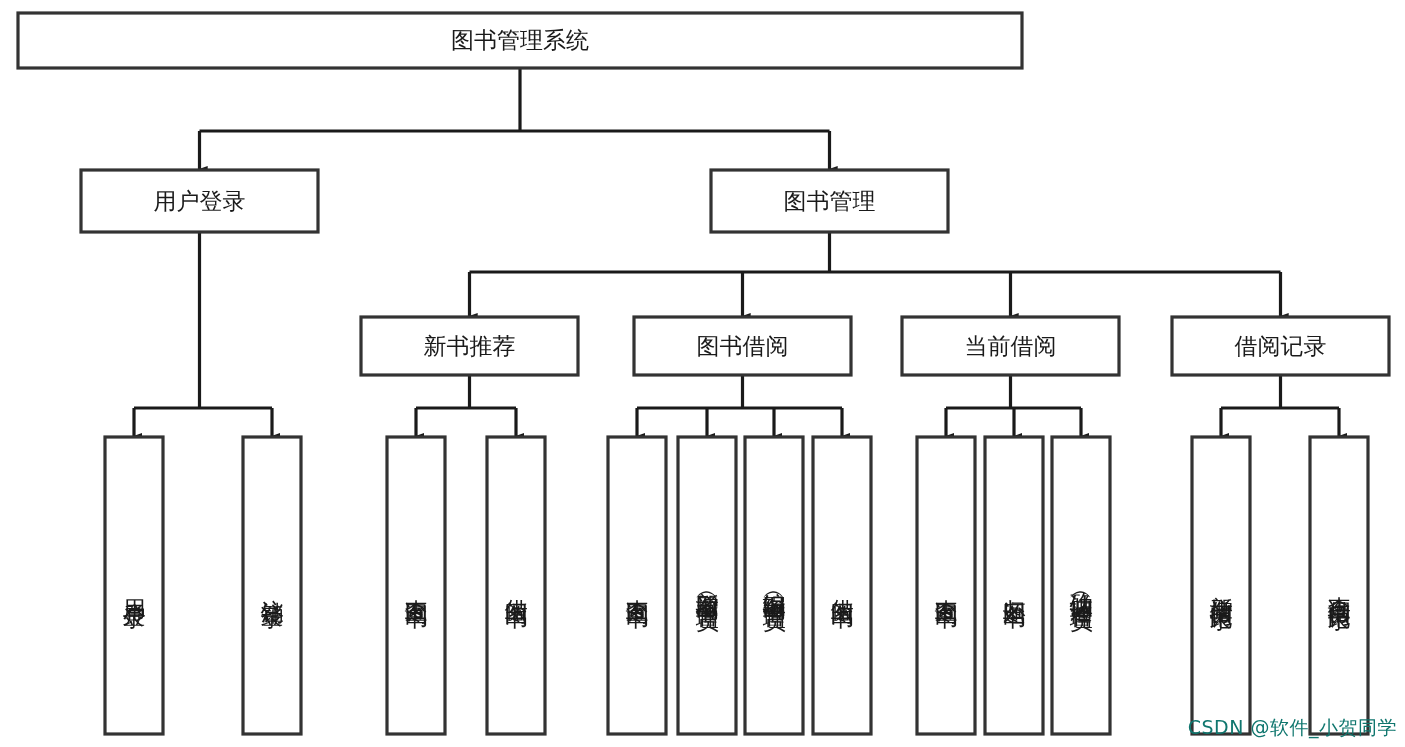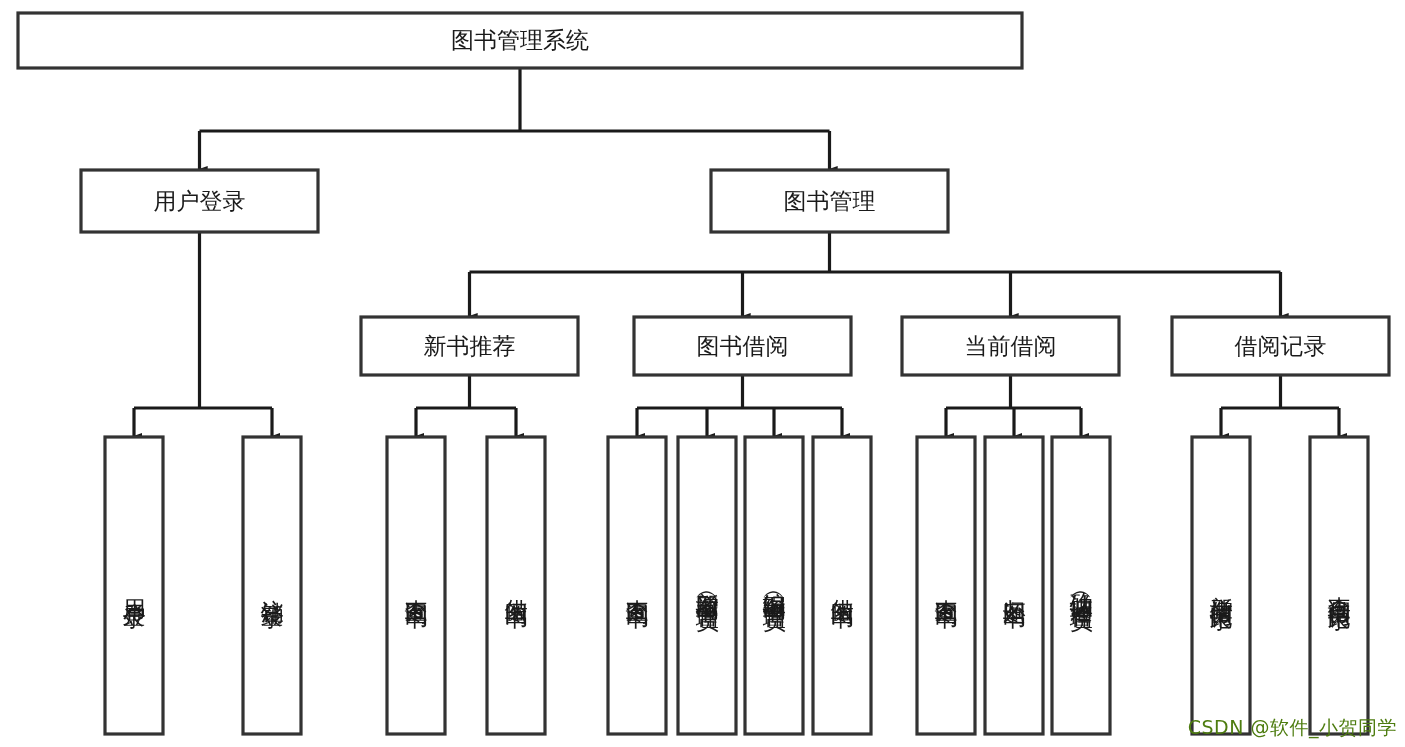--- a/index.html
+++ b/index.html
@@ -59,21 +59,21 @@
     color: #1a1a1a;
     letter-spacing: 2.5px;
     white-space: nowrap;
   }
   .watermark {
     position: absolute;
     right: 8px;
     bottom: 6px;
     font-family: "DejaVu Sans", "Liberation Sans", sans-serif;
     font-size: 19px;
-    color: #4d7c0f;
+    color: #0f766e;
     letter-spacing: 0.5px;
     white-space: nowrap;
     margin-top: 40px;
   }
 </style>
 </head>
 <body>
 
 <div id="diagram-root">
 

